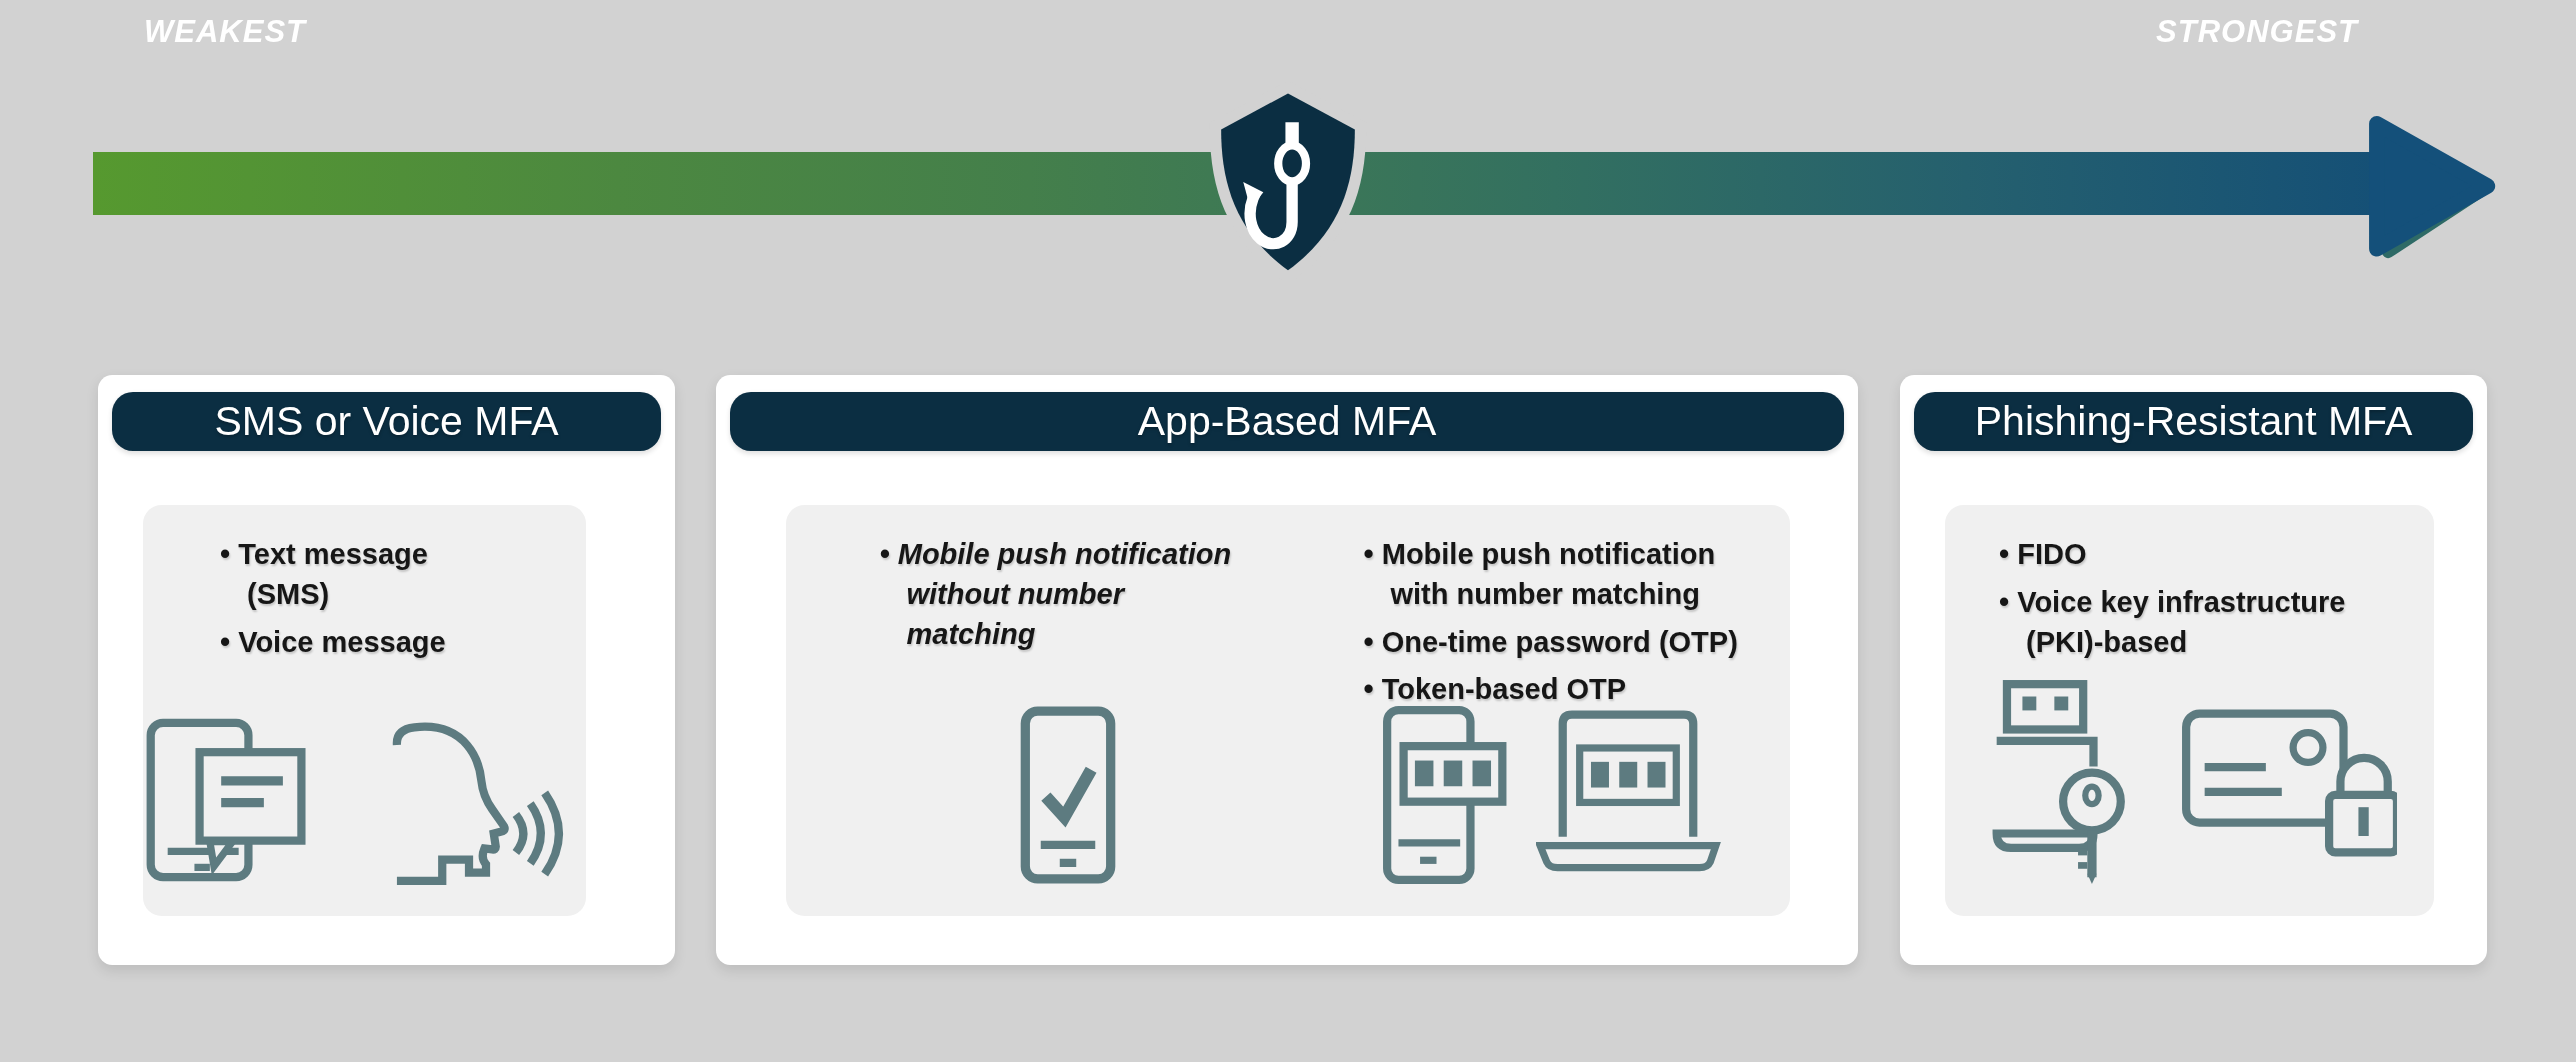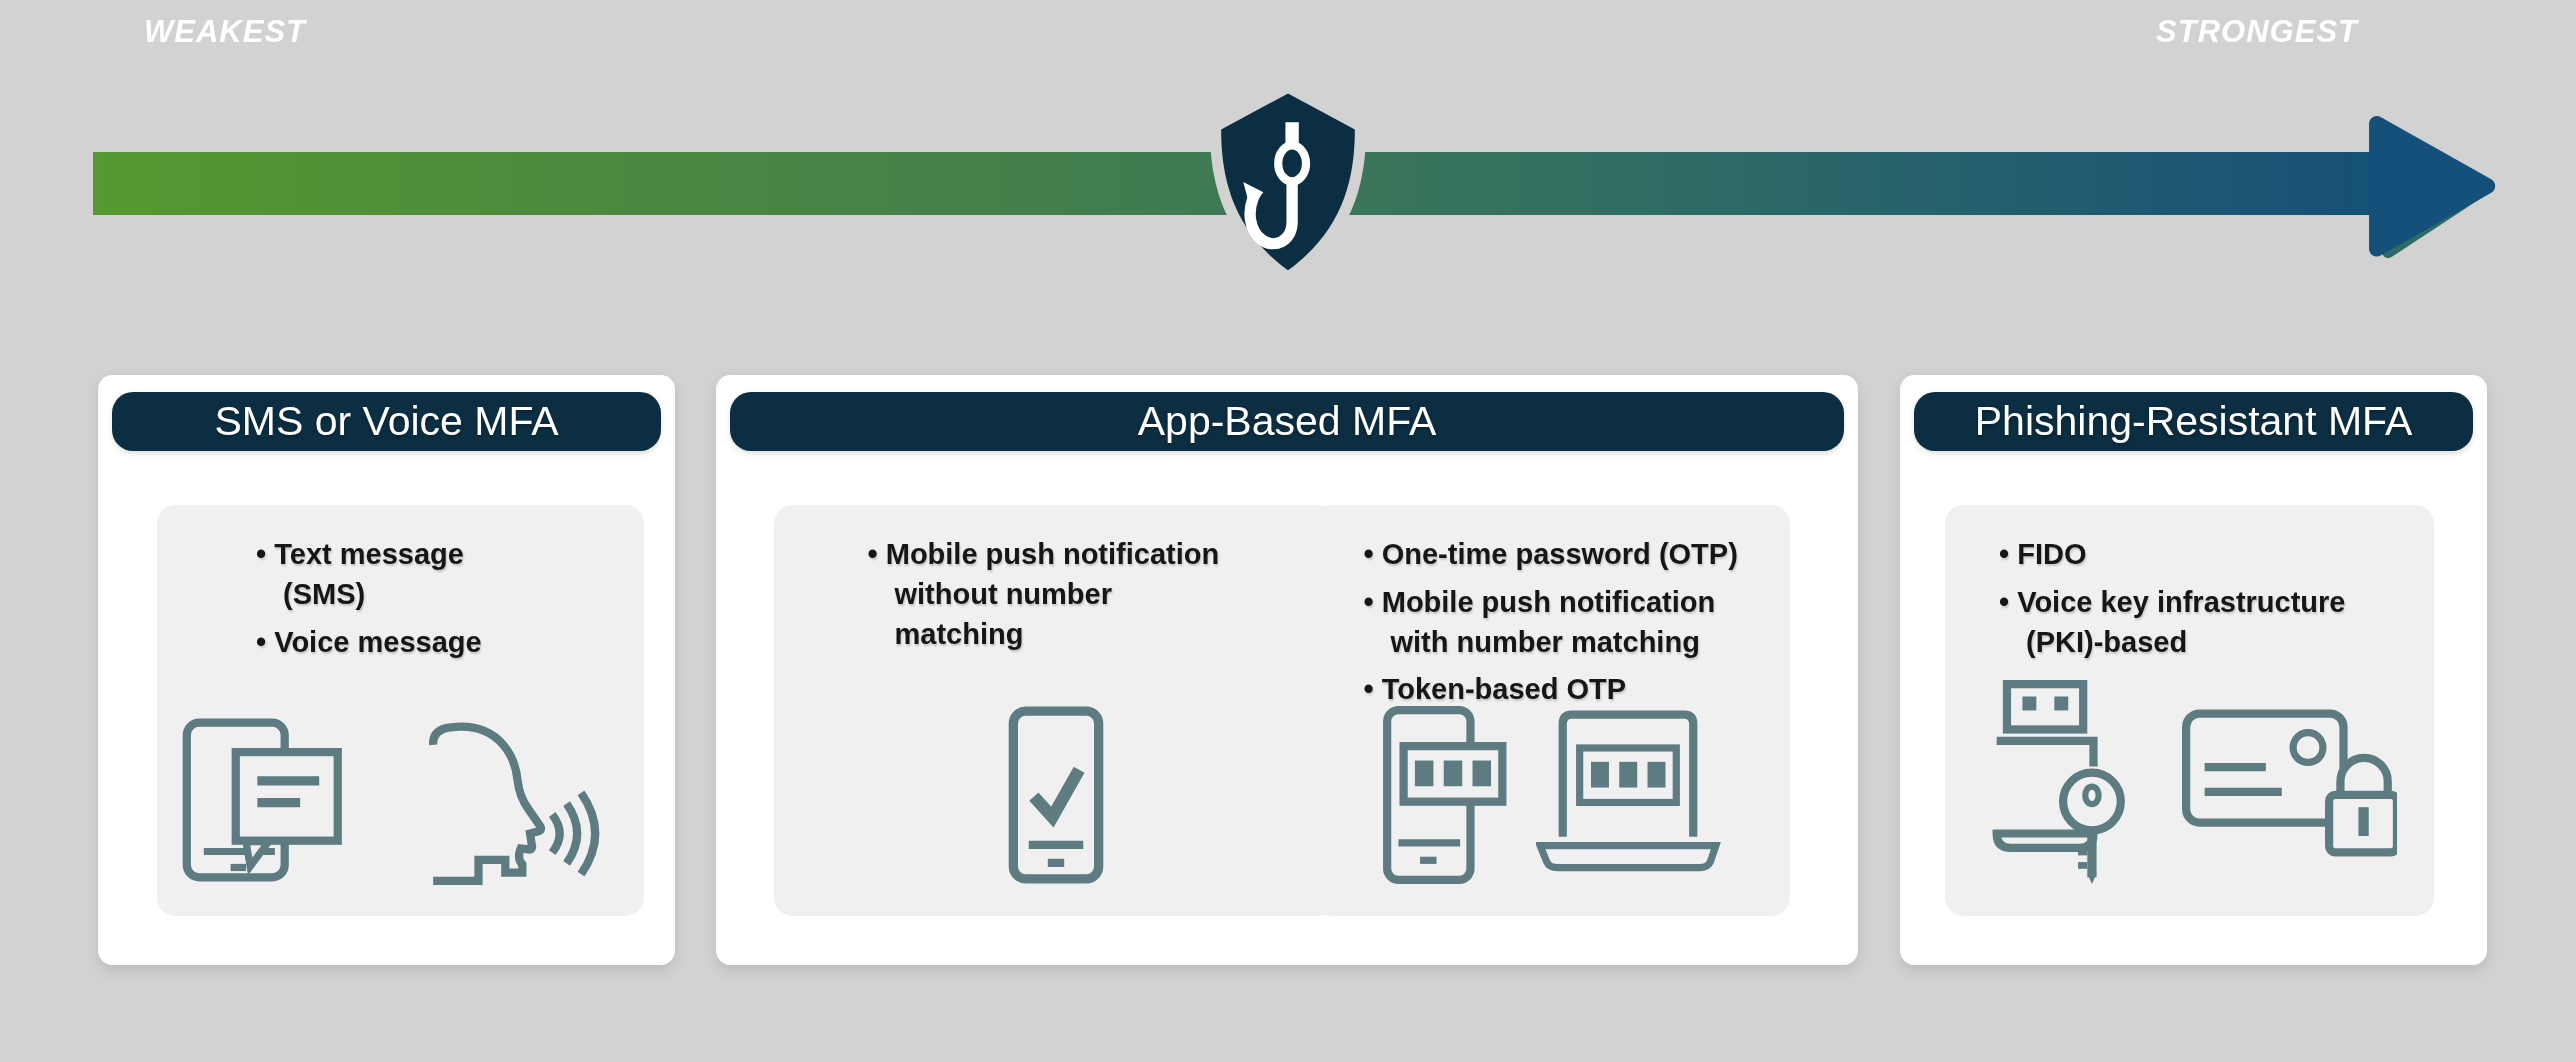--- a/index.html
+++ b/index.html
@@ -45,22 +45,22 @@
     background:var(--navy);border-radius:21px;
     color:var(--white);font-size:41px;font-weight:400;
     text-align:center;line-height:59px;white-space:nowrap;
     text-shadow:0 1.5px 3.1px rgba(0,0,0,0.25);
     box-shadow:0 2.6px 5.2px rgba(0,0,0,0.12);
   }
   .panel{
     position:absolute;top:130px;height:411px;background:var(--panel-bg);
     border-radius:18.5px;
   }
-  .card.c1 .panel.p1{left:59px;width:487px;}
-  .card.c2 .panel.p1{left:58px;width:563px;}
+  .card.c1 .panel.p1{left:45px;width:443px;}
+  .card.c2 .panel.p1{left:70px;width:563px;font-style:italic;}
   .card.c2 .panel.p2{left:597px;width:477px;}
   .card.c3 .panel.p1{left:45px;width:489px;}
 
   .panel-text{position:absolute;left:0;right:0;top:29px;display:flex;justify-content:center;}
   ul.bullets{
     margin:0;padding:0;list-style:none;display:inline-block;text-align:left;
     color:var(--text);font-size:29px;font-weight:700;line-height:40px;
     text-shadow:1px 1.5px 2.1px rgba(0,0,0,0.18);
   }
   ul.bullets li{padding-left:27px;text-indent:-27px;}
@@ -144,22 +144,22 @@
           <path class="ic" d="M52,178 L88,218 L140,126" stroke-width="24"></path>
           <line class="ic" x1="42" y1="272" x2="148" y2="272" stroke-width="16"></line>
           <line class="ic" x1="79" y1="307" x2="111" y2="307" stroke-width="16"></line>
         </svg>
       </div>
     </div>
 
     <div class="panel p2">
       <div class="panel-text">
         <ul class="bullets" style="width:376px">
+          <li>Mobile push notification with number matching</li>
           <li>One-time password (OTP)</li>
-          <li>Mobile push notification with number matching</li>
           <li>Token-based OTP</li>
         </ul>
       </div>
       <div class="panel-icons" style="gap:28px">
         <svg width="126" height="180" viewBox="0 0 245 350">
           <rect class="ic" x="10" y="10" width="162" height="330" rx="22" stroke-width="16"></rect>
           <line class="ic" x1="32" y1="268" x2="152" y2="268" stroke-width="14"></line>
           <rect class="icbg" x="42" y="80" width="192" height="108" stroke-width="16"></rect>
           <rect class="icf" x="64" y="108" width="36" height="50"></rect>
           <rect class="icf" x="120" y="108" width="36" height="50"></rect>

